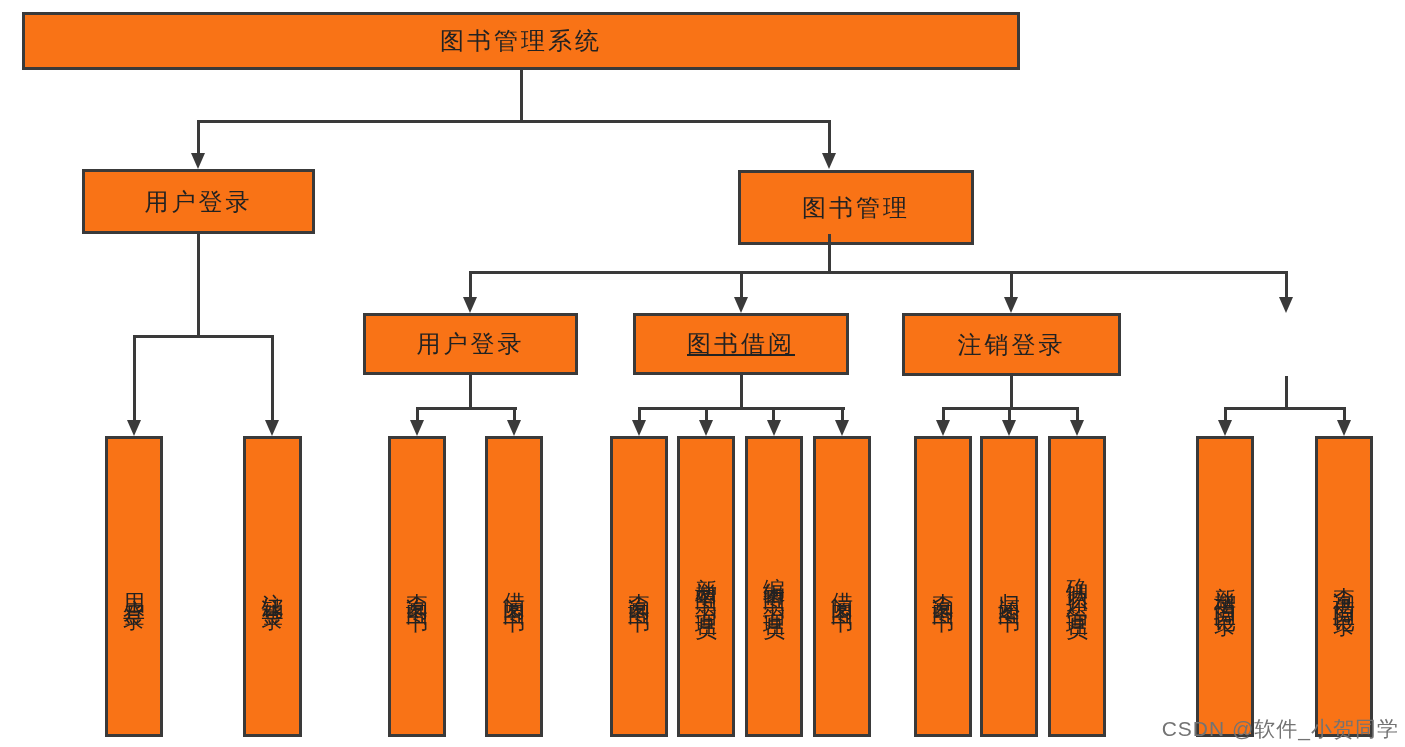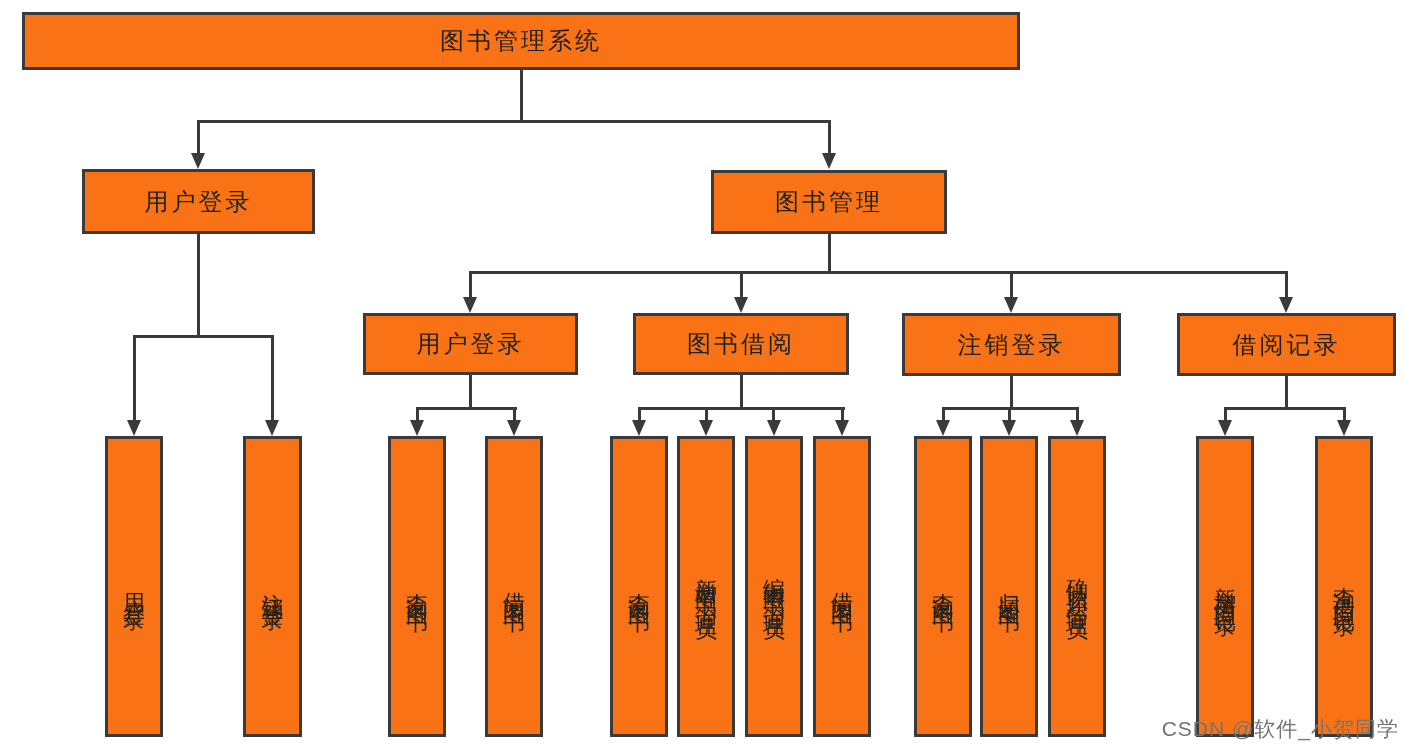--- a/index.html
+++ b/index.html
@@ -59,44 +59,43 @@
   <div class="box" style="left:22px; top:12px; width:998px; height:58px;">图书管理系统</div>
 
   <div class="vline" style="left:520px; top:70px; height:52px;"></div>
   <div class="hline" style="left:197px; top:120px; width:634px;"></div>
   <div class="vline" style="left:197px; top:120px; height:34px;"></div>
   <div class="arrow" style="left:191px; top:153px;"></div>
   <div class="vline" style="left:828px; top:120px; height:34px;"></div>
   <div class="arrow" style="left:822px; top:153px;"></div>
 
   <div class="box" style="left:82px; top:169px; width:233px; height:65px;">用户登录</div>
-  <div class="box" style="left:711px; top:170px; width:236px; height:64px;">图书管理</div>
+  <div class="box" style="left:738px; top:170px; width:236px; height:75px;">图书管理</div>
 
   <div class="vline" style="left:197px; top:234px; height:103px;"></div>
   <div class="hline" style="left:133px; top:335px; width:141px;"></div>
   <div class="vline" style="left:133px; top:335px; height:86px;"></div>
   <div class="arrow" style="left:127px; top:420px;"></div>
   <div class="vline" style="left:271px; top:335px; height:86px;"></div>
   <div class="arrow" style="left:265px; top:420px;"></div>
 
   <div class="vline" style="left:828px; top:234px; height:39px;"></div>
   <div class="hline" style="left:469px; top:271px; width:819px;"></div>
   <div class="vline" style="left:469px; top:271px; height:27px;"></div>
   <div class="arrow" style="left:463px; top:297px;"></div>
   <div class="vline" style="left:740px; top:271px; height:27px;"></div>
   <div class="arrow" style="left:734px; top:297px;"></div>
   <div class="vline" style="left:1010px; top:271px; height:27px;"></div>
   <div class="arrow" style="left:1004px; top:297px;"></div>
   <div class="vline" style="left:1285px; top:271px; height:27px;"></div>
   <div class="arrow" style="left:1279px; top:297px;"></div>
 
   <div class="box" style="left:363px; top:313px; width:215px; height:62px;">用户登录</div>
-  <div class="box" style="left:633px; top:313px; width:216px; height:62px;">图书借阅</div>
+  <div class="box" style="left:633px; top:313px; width:216px; height:62px;text-decoration:underline;">图书借阅</div>
   <div class="box" style="left:902px; top:313px; width:219px; height:63px;">注销登录</div>
-  <div class="box" style="left:1177px; top:313px; width:219px; height:63px;">借阅记录</div>
 
   <div class="vline" style="left:469px; top:375px; height:34px;"></div>
   <div class="hline" style="left:416px; top:407px; width:101px;"></div>
   <div class="vline" style="left:416px; top:407px; height:14px;"></div>
   <div class="arrow" style="left:410px; top:420px;"></div>
   <div class="vline" style="left:513px; top:407px; height:14px;"></div>
   <div class="arrow" style="left:507px; top:420px;"></div>
 
   <div class="vline" style="left:740px; top:375px; height:34px;"></div>
   <div class="hline" style="left:638px; top:407px; width:207px;"></div>

